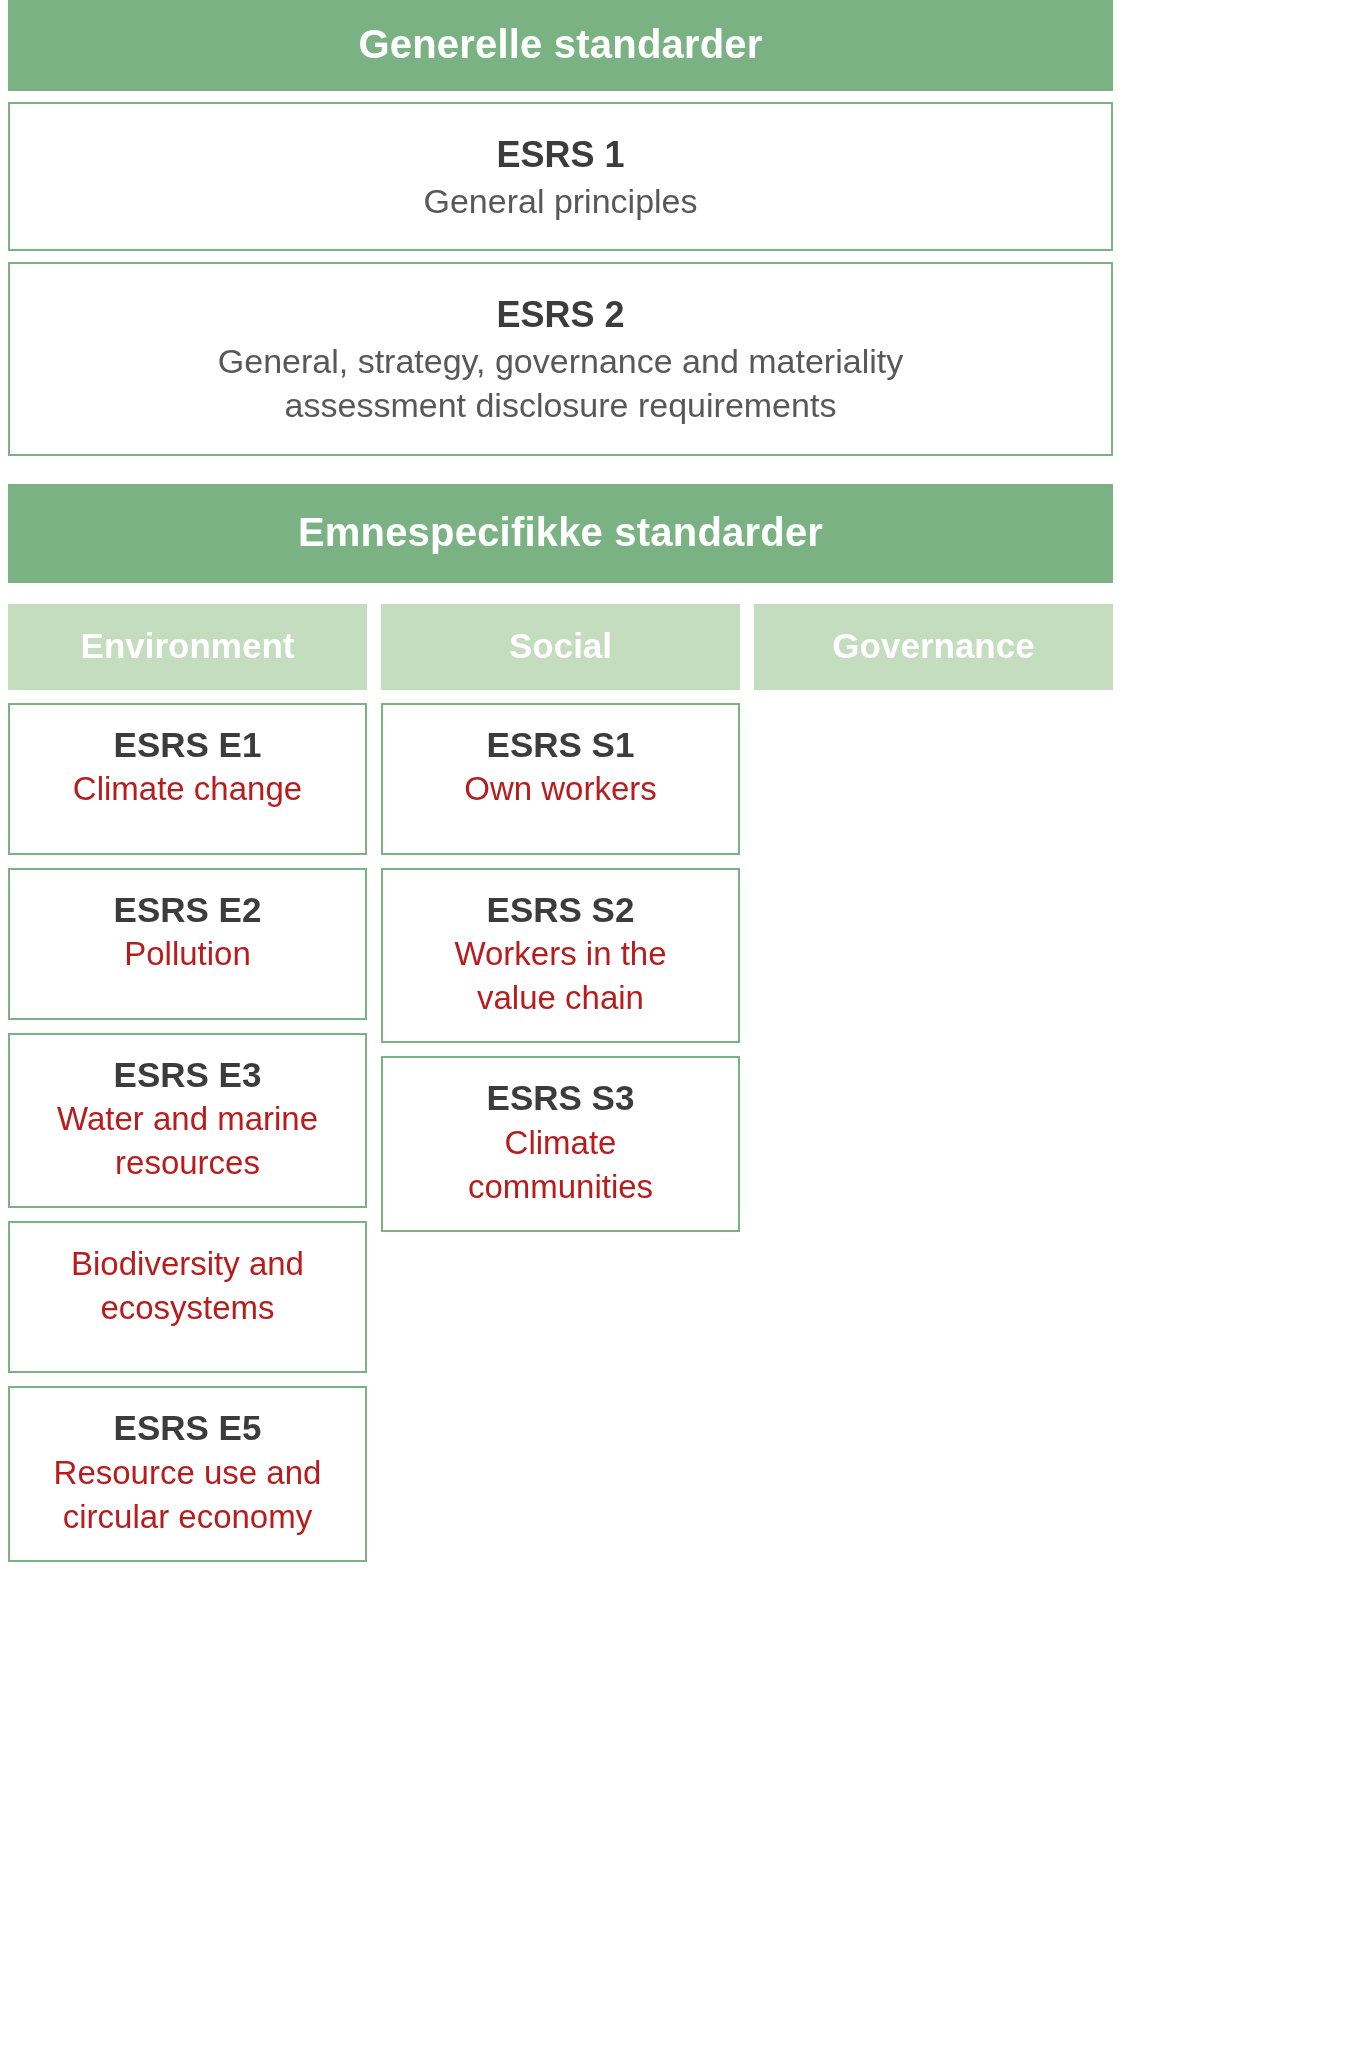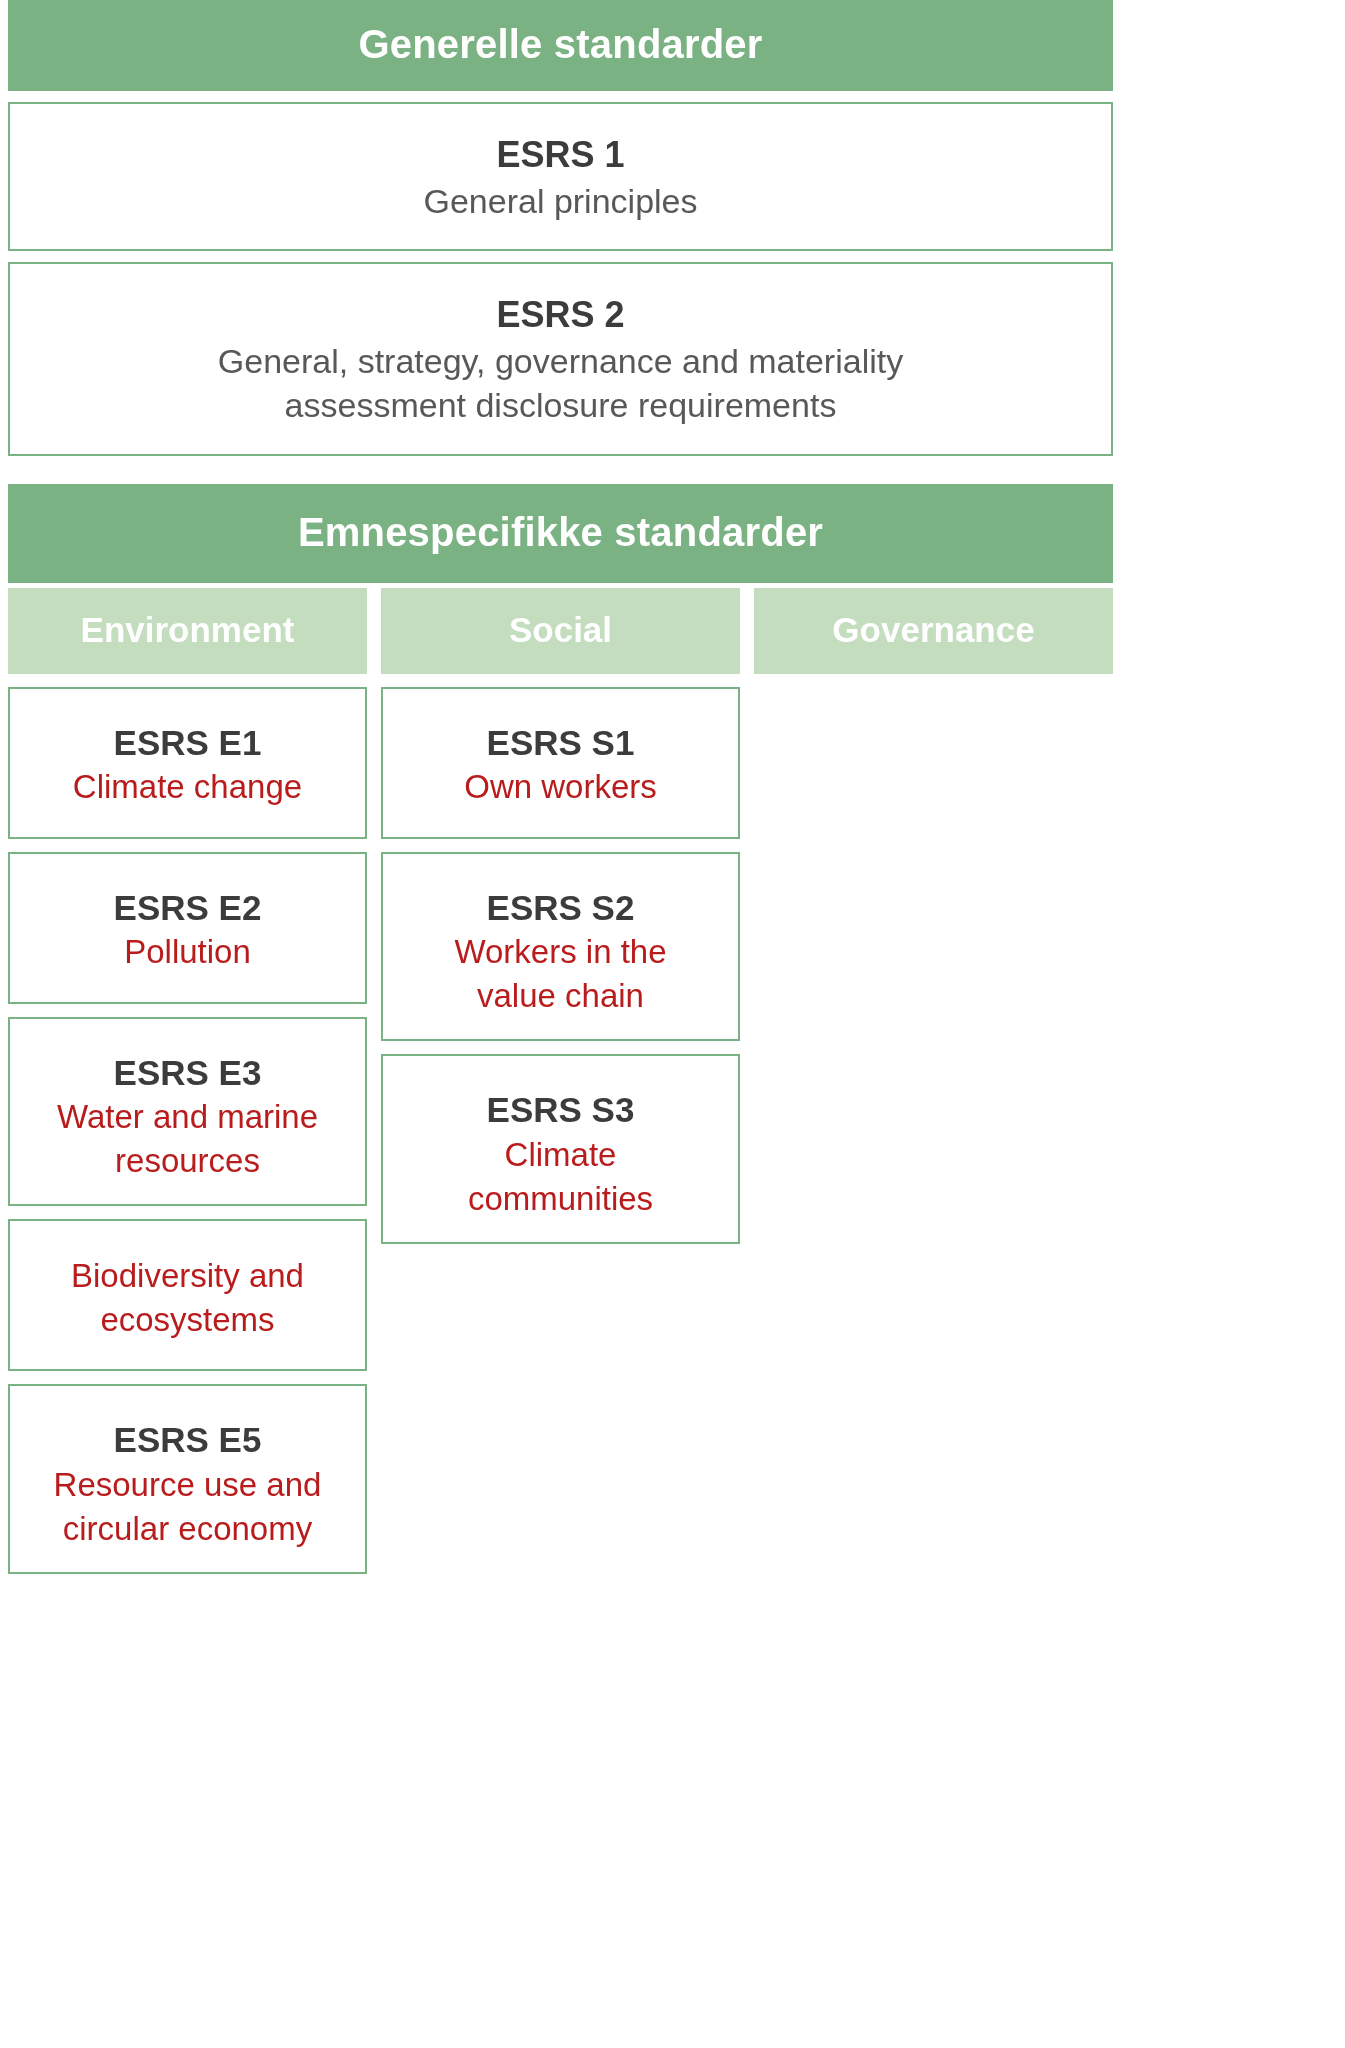--- a/index.html
+++ b/index.html
@@ -51,21 +51,21 @@
   .gen-box .desc {
     font-size: 34px;
     color: #585858;
     line-height: 1.3;
     margin-top: 2px;
   }
   
   .columns {
     display: flex;
     gap: 14px;
-    margin-top: 5px;
+    margin-top: 21px;
     align-items: flex-start;
   }
   .column {
     flex: 1 1 0;
     display: flex;
     flex-direction: column;
     gap: 13px;
     min-width: 0;
   }
   .col-head {
@@ -75,21 +75,21 @@
     font-weight: bold;
     text-align: center;
     padding: 22px 6px 24px;
     box-sizing: border-box;
   }
   .topic-box {
     border: 2px solid #7bb284;
     background: #ffffff;
     text-align: center;
     box-sizing: border-box;
-    padding: 32px 10px 22px;
+    padding: 18px 10px 22px;
   }
   .topic-box .code {
     font-size: 35px;
     font-weight: bold;
     color: #3c3c3c;
     line-height: 1.25;
   }
   .topic-box .desc {
     font-size: 33px;
     color: #b91c1c;

